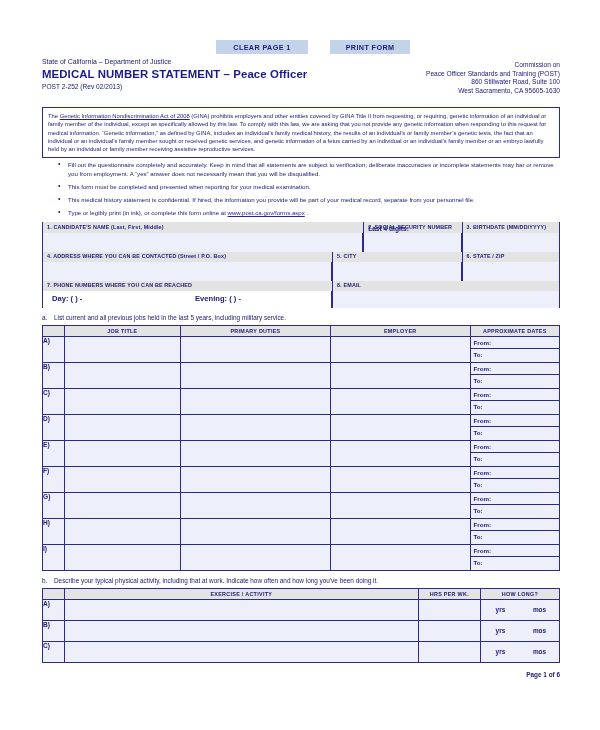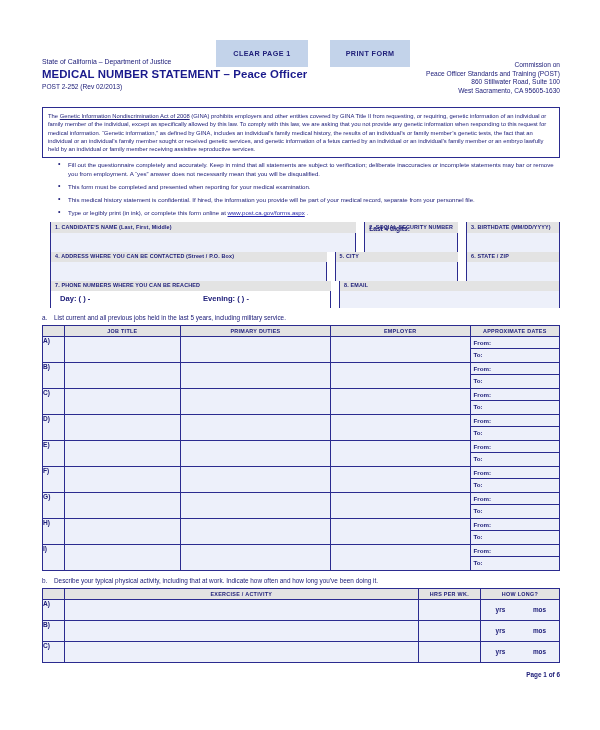--- a/index.html
+++ b/index.html
@@ -38,21 +38,21 @@
   .btn {
     position: absolute;
     top: 0;
     background: #c3d3ea;
     color: #20207a;
     font-size: 7.2px;
     font-weight: bold;
     letter-spacing: 0.4px;
     text-align: center;
     line-height: 13px;
-    height: 27px;
+    height: 14px;
     border: none;
     font-family: "Liberation Sans", sans-serif;
   }
   .btn-clear { left: 174px; width: 92px; }
   .btn-print { left: 288px; width: 80px; }
 
   
   .hdr {
     position: relative;
     height: 44px;
@@ -143,21 +143,21 @@
     padding: 1.6px 3px 1.6px 4px;
     line-height: 7px;
     white-space: nowrap;
     overflow: hidden;
   }
   .finput {
     background: #edf0fa;
     height: 19px;
   }
   .finput.small { height: 17px; }
-  .bl { border-left: 1.3px solid #2b2b8f; margin-left: 8px; }
+  .bl { border-left: 1.3px solid #2b2b8f; }
   .br { border-right: 1.3px solid #2b2b8f; }
 
   .ssn-note {
     position: absolute;
     left: 4px;
     top: 3px;
     font-size: 6.6px;
     font-weight: bold;
     color: #20207a;
   }

